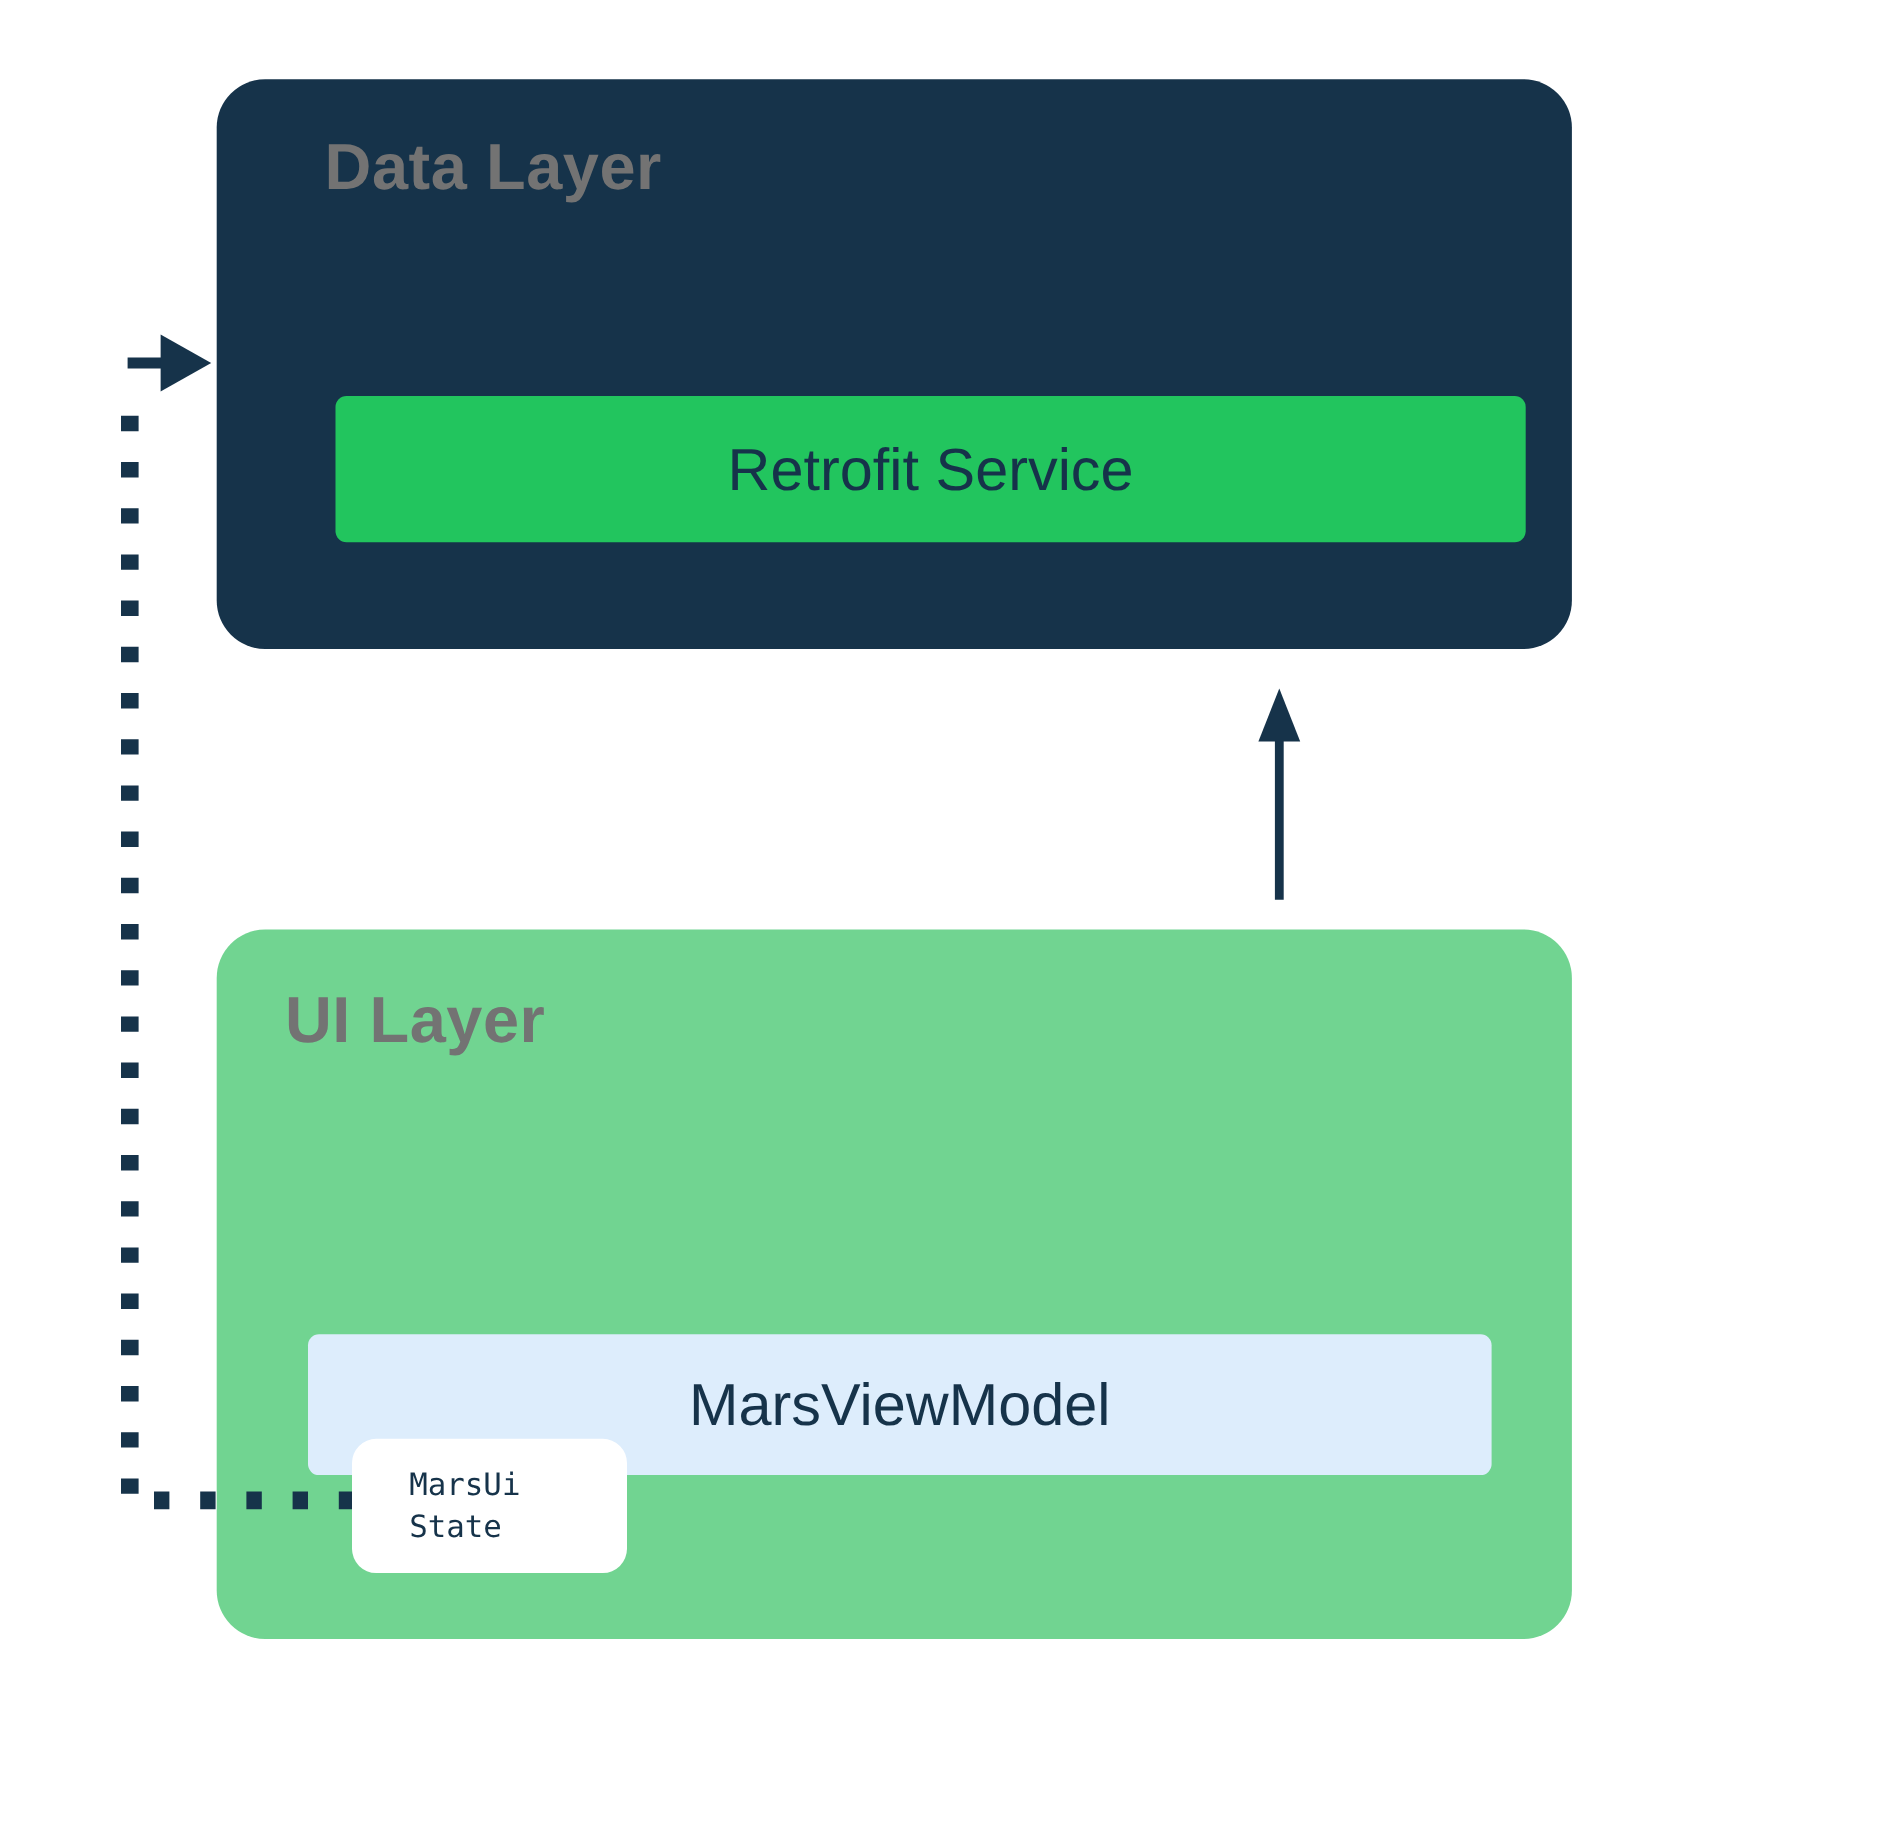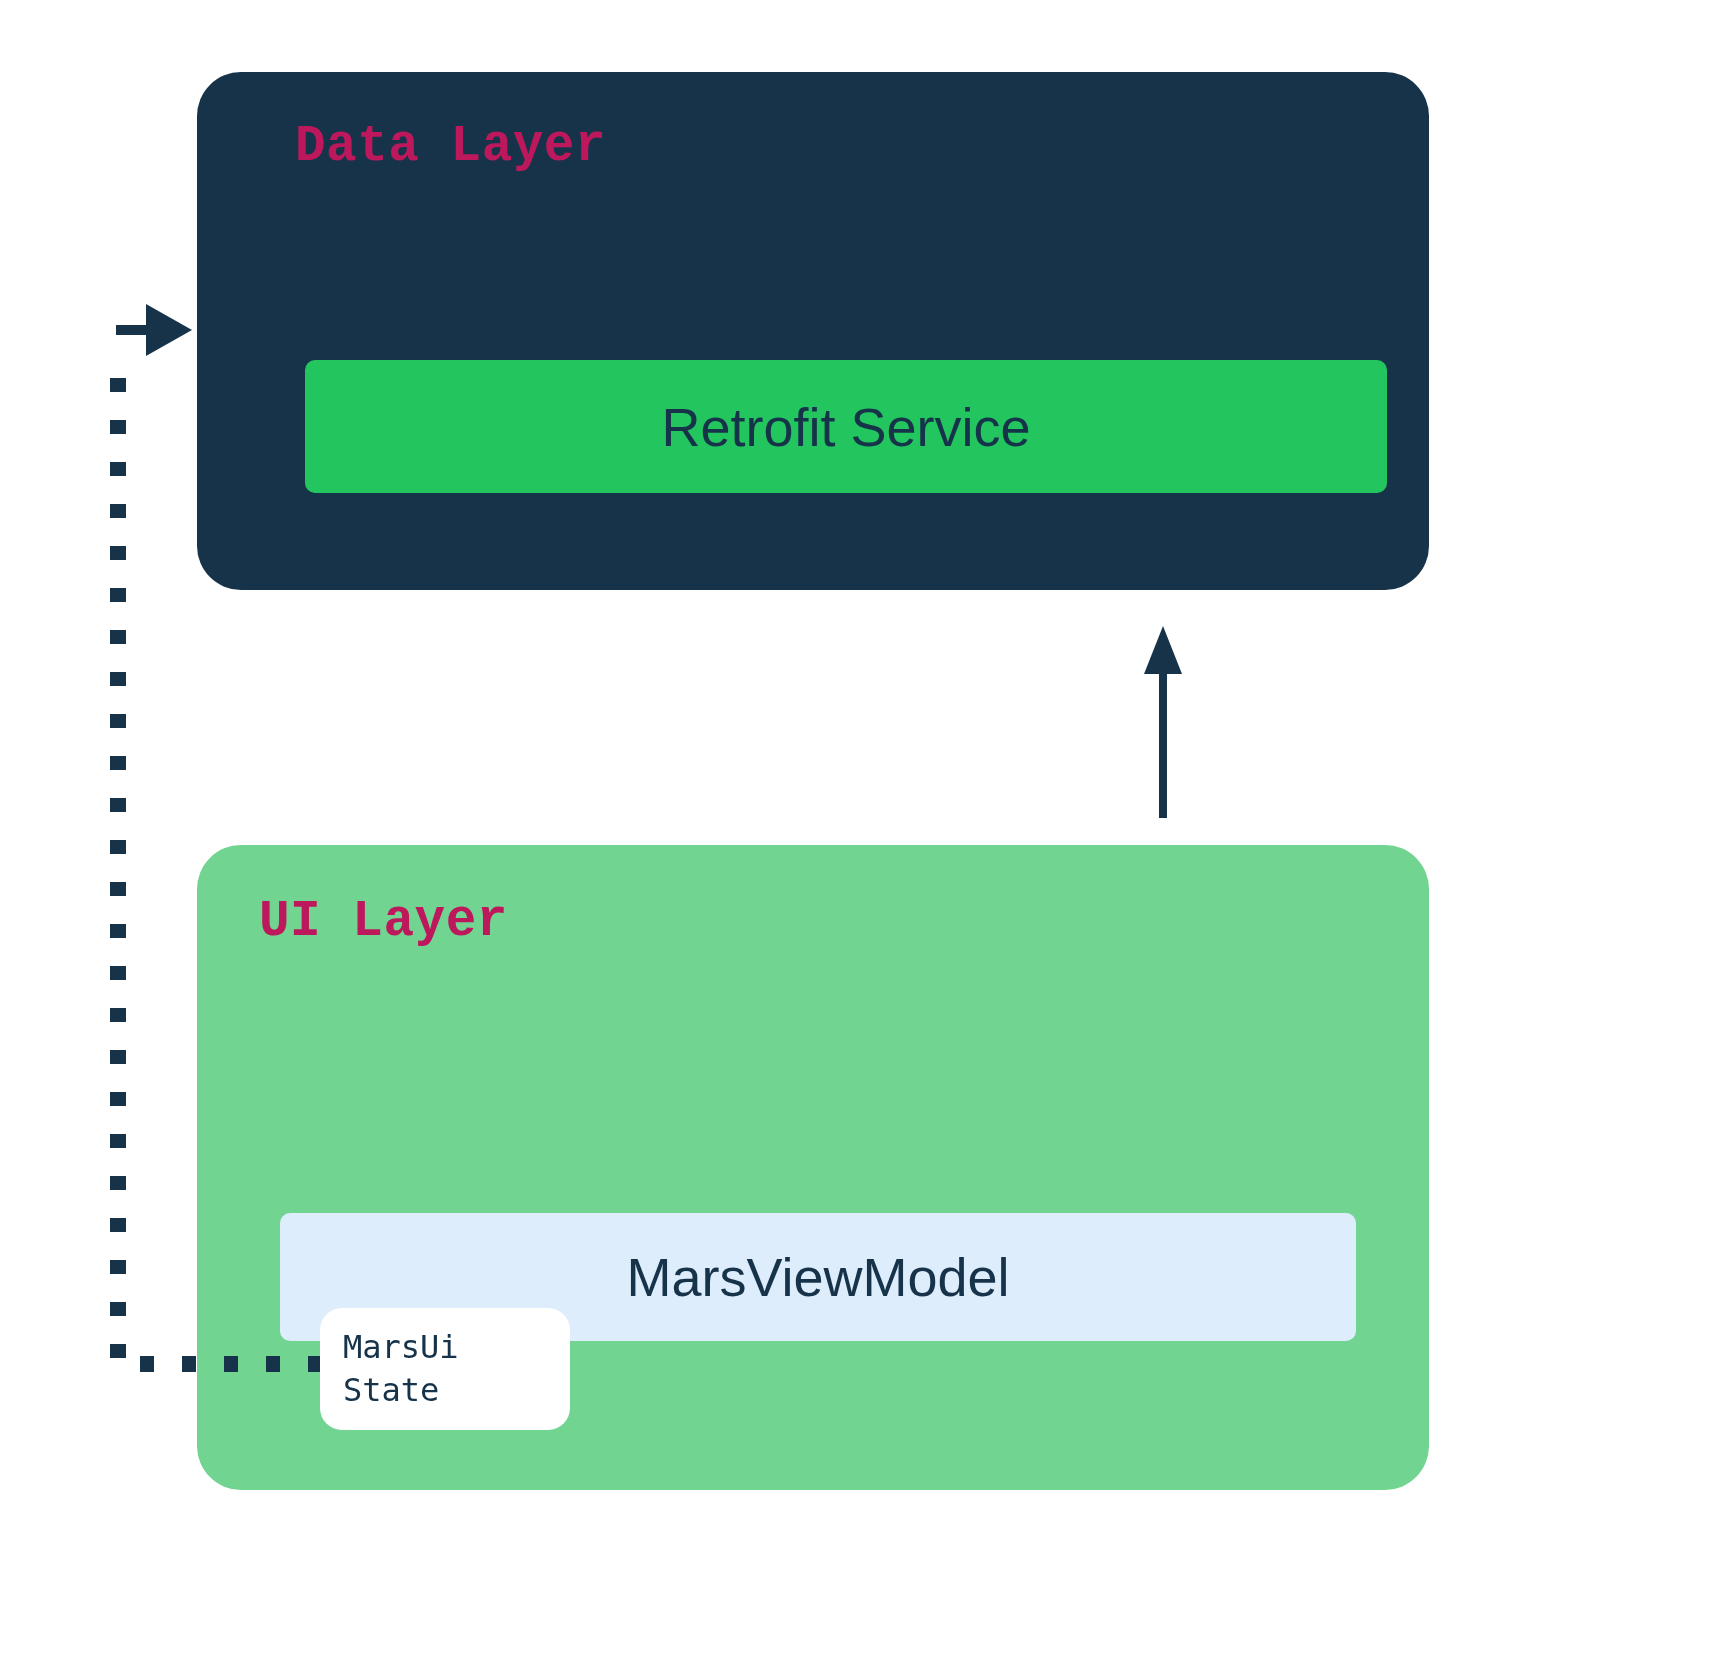--- a/index.html
+++ b/index.html
@@ -28,26 +28,25 @@
   }
   .ui-layer {
     left: 197px;
     top: 845px;
     width: 1232px;
     height: 645px;
     background: #71d491;
   }
   .layer-title {
     position: absolute;
-    color: #be185d;
-    font-size: 51px;
+    color: #737373;
+    font-size: 59px;
     font-weight: 600;
     letter-spacing: 0.5px;
     white-space: nowrap;
-    font-family: Liberation Mono, monospace;
   }
   .data-layer-title {
     left: 295px;
     top: 118px;
   }
   .ui-layer-title {
     left: 245px;
     top: 893px;
     margin-left: 14px;
   }
@@ -85,24 +84,24 @@
   .marsuistate-box {
     position: absolute;
     left: 320px;
     top: 1308px;
     width: 250px;
     height: 122px;
     background: #ffffff;
     border-radius: 22px;
     display: flex;
     align-items: center;
-    padding-left: 23px;
+    padding-left: 52px;
     box-sizing: border-box;
     font-family: "DejaVu Sans Mono", monospace;
-    font-size: 32px;
+    font-size: 28px;
     color: #16334a;
     white-space: pre-line;
     line-height: 1.35;
     z-index: 5;
   }
   .arrow-overlay {
     position: absolute;
     left: 0;
     top: 0;
     width: 1712px;

